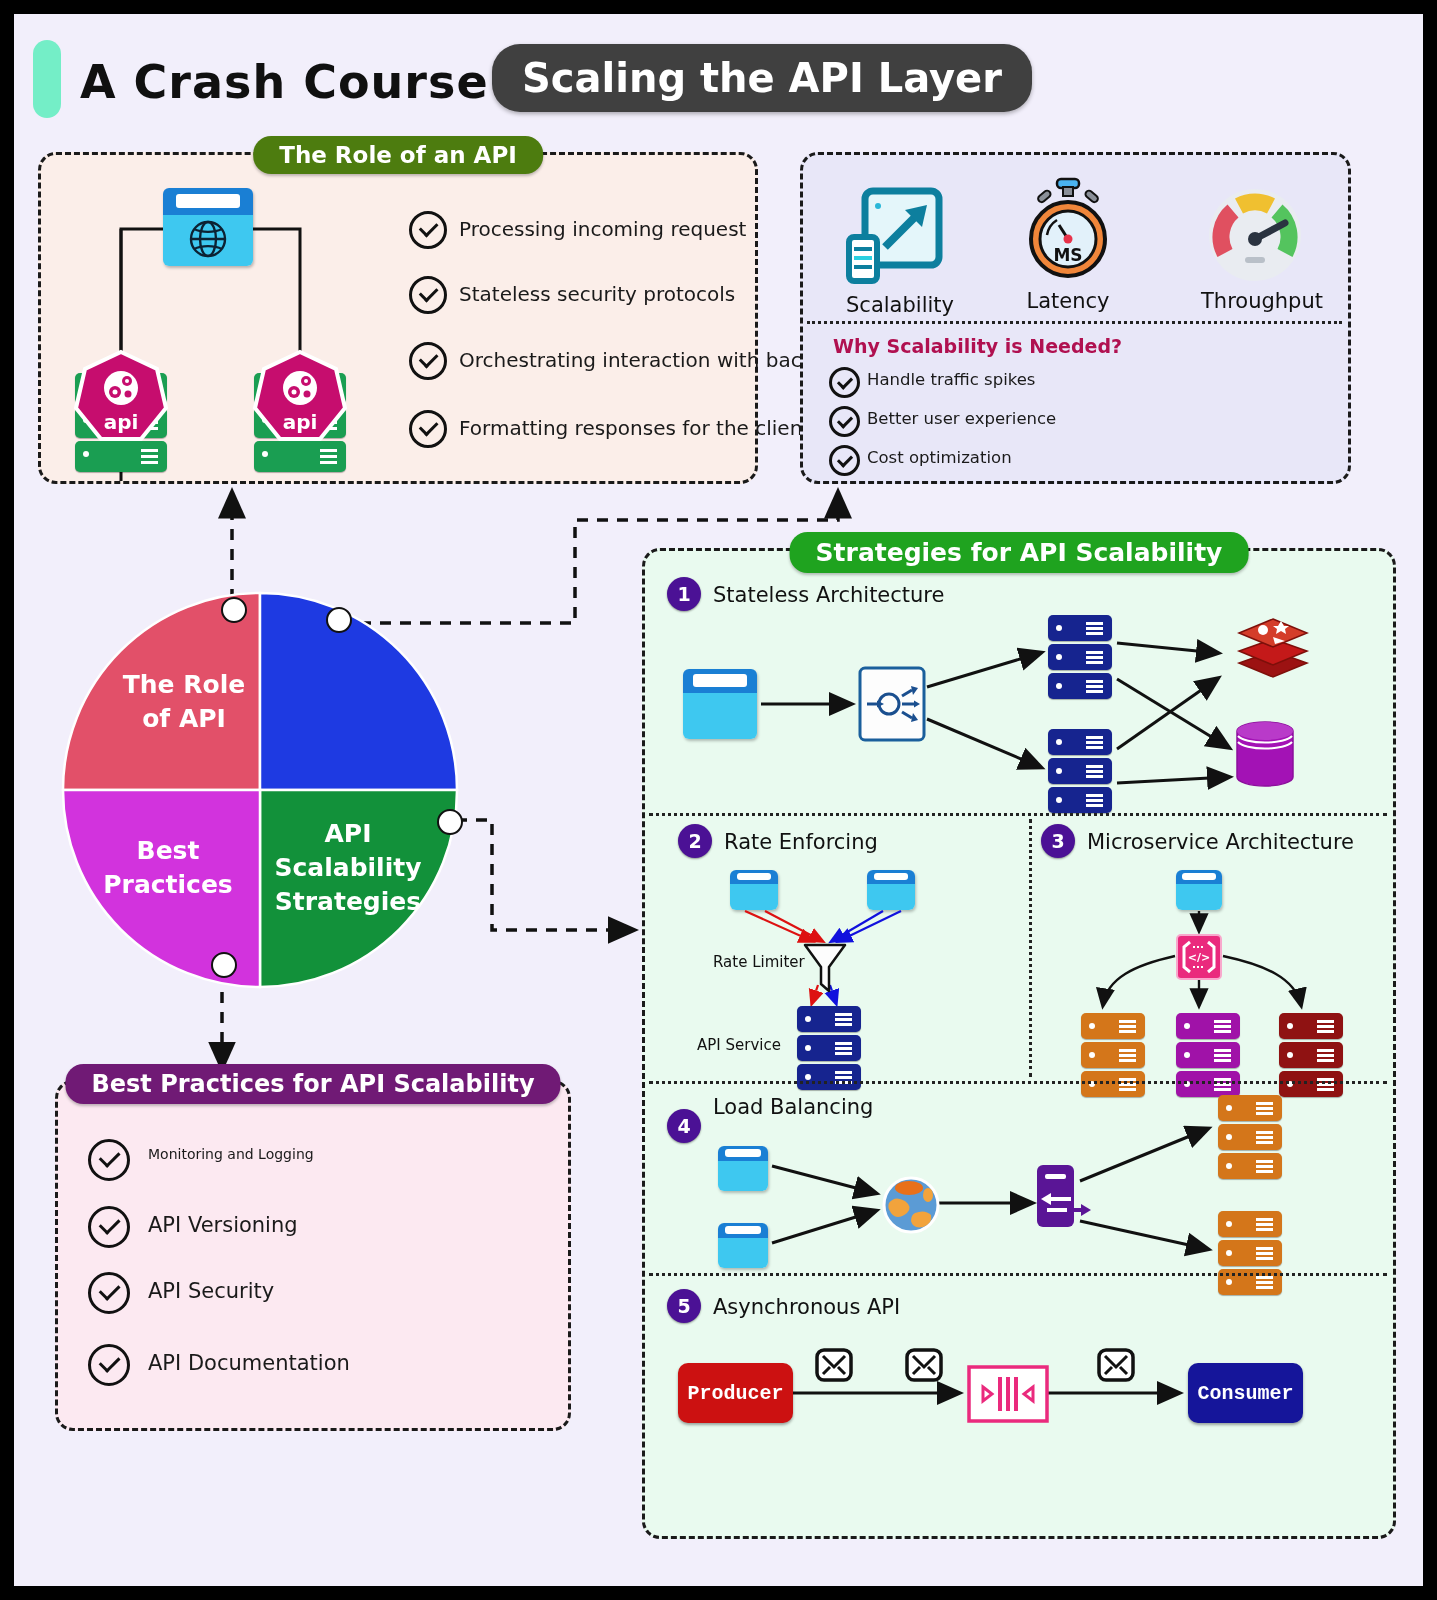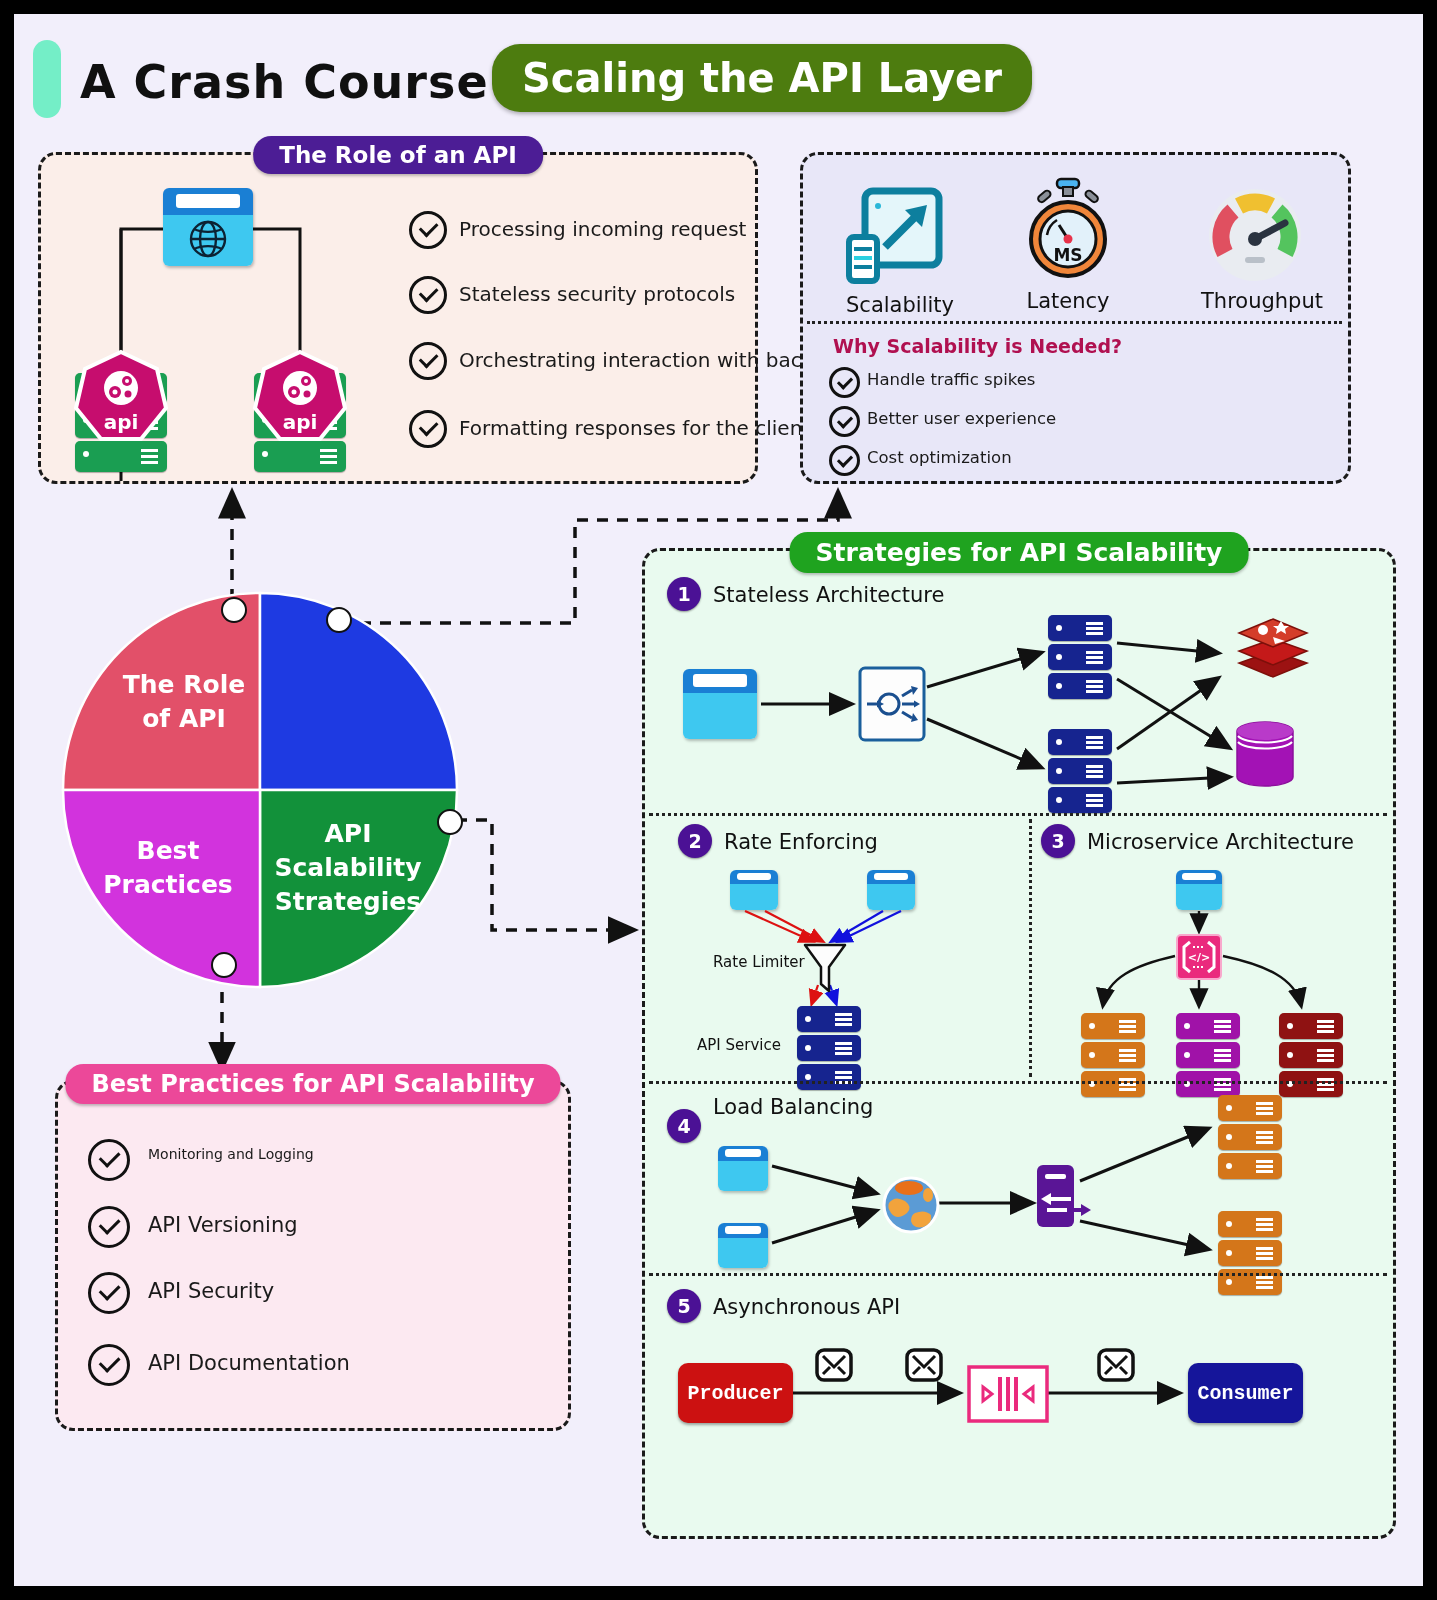--- a/index.html
+++ b/index.html
@@ -50,41 +50,41 @@
             display:flex;align-items:center;justify-content:center;box-shadow:0 2px 3px rgba(0,0,0,.35);font-family:Liberation Mono, monospace;}
 </style>
 </head>
 <body>
 
 <div class="page">
   <div class="canvas"></div>
 
   <div class="abs" style="left:33px;top:40px;width:28px;height:78px;border-radius:15px;background:#74eec7;"></div>
   <div class="abs" style="left:80px;top:55px;font-size:46px;font-weight:bold;color:#101010;letter-spacing:1px;">A Crash Course on</div>
-  <div class="abs" style="left:492px;top:44px;height:68px;border-radius:28px;background:#4d7c0f;padding:0 30px;
+  <div class="abs" style="left:492px;top:44px;height:68px;border-radius:28px;background:#404040;padding:0 30px;
               box-shadow:0 2px 4px rgba(0,0,0,.3);">
     <span style="display:block;color:#fff;font-weight:bold;font-size:40px;line-height:68px;">Scaling the API Layer</span>
   </div>
 
   <svg class="abs" width="1437" height="1600" style="left:0;top:0;">
     <defs>
       <marker id="ah" markerWidth="10" markerHeight="10" refX="7" refY="4" orient="auto">
         <path d="M0,0 L9,4 L0,8 Z" fill="#111"></path>
       </marker>
     </defs>
     <g stroke="#111" stroke-width="3.5" fill="none" stroke-dasharray="11 9">
       <path d="M232,600 L232,494" marker-end="url(#ah)"></path>
       <path d="M340,623 L575,623 L575,520 L838,520 L838,494" marker-end="url(#ah)"></path>
       <path d="M456,820 L492,820 L492,930 L632,930" marker-end="url(#ah)"></path>
       <path d="M222,972 L222,1066" marker-end="url(#ah)"></path>
     </g>
   </svg>
 
   <div class="panel" style="left:38px;top:152px;width:714px;height:326px;background:#fbeee9;">
-    <div class="badge" style="background:#4c1d95;">The Role of an API</div>
+    <div class="badge" style="background:#4d7c0f;">The Role of an API</div>
 
     <div class="client" style="left:122px;top:33px;width:90px;height:78px;">
       <div class="bar"></div>
         <div class="bodyc"></div>
     </div>
     <svg class="abs" width="44" height="44" style="left:145px;top:62px;">
       <g stroke="#0c2233" stroke-width="2.4" fill="none">
         <circle cx="22" cy="22" r="17"></circle>
         <ellipse cx="22" cy="22" rx="8" ry="17"></ellipse>
         <line x1="5" y1="22" x2="39" y2="22"></line>
@@ -481,21 +481,21 @@
 
     <svg class="abs" width="38" height="36" style="left:452px;top:796px;">
       <rect x="2" y="3" width="34" height="30" rx="7" fill="#fff" stroke="#111" stroke-width="3.5"></rect>
       <path d="M8,9 L19,20 L30,9 M8,27 L15,20 M30,27 L23,20" stroke="#111" stroke-width="3" fill="none"></path>
     </svg>
 
     <div class="flow-box" style="left:543px;top:812px;width:115px;height:60px;background:#15159a;">Consumer</div>
   </div>
 
   <div class="panel" style="left:55px;top:1080px;width:510px;height:345px;background:#fce9f1;">
-    <div class="badge" style="background:#ec4899;font-size:24px;">Best Practices for API Scalability</div>
+    <div class="badge" style="background:#701a75;font-size:24px;">Best Practices for API Scalability</div>
 
     <div class="chk" style="left:30px;top:56px;width:36px;height:36px;"></div>
     <div class="chk-label" style="left:90px;top:63px;font-size:14px;">Monitoring and Logging</div>
     <div class="chk" style="left:30px;top:123px;width:36px;height:36px;"></div>
     <div class="chk-label" style="left:90px;top:130px;font-size:21px;">API Versioning</div>
     <div class="chk" style="left:30px;top:189px;width:36px;height:36px;"></div>
     <div class="chk-label" style="left:90px;top:196px;font-size:21px;">API Security</div>
     <div class="chk" style="left:30px;top:261px;width:36px;height:36px;"></div>
     <div class="chk-label" style="left:90px;top:268px;font-size:21px;">API Documentation</div>
   </div>

